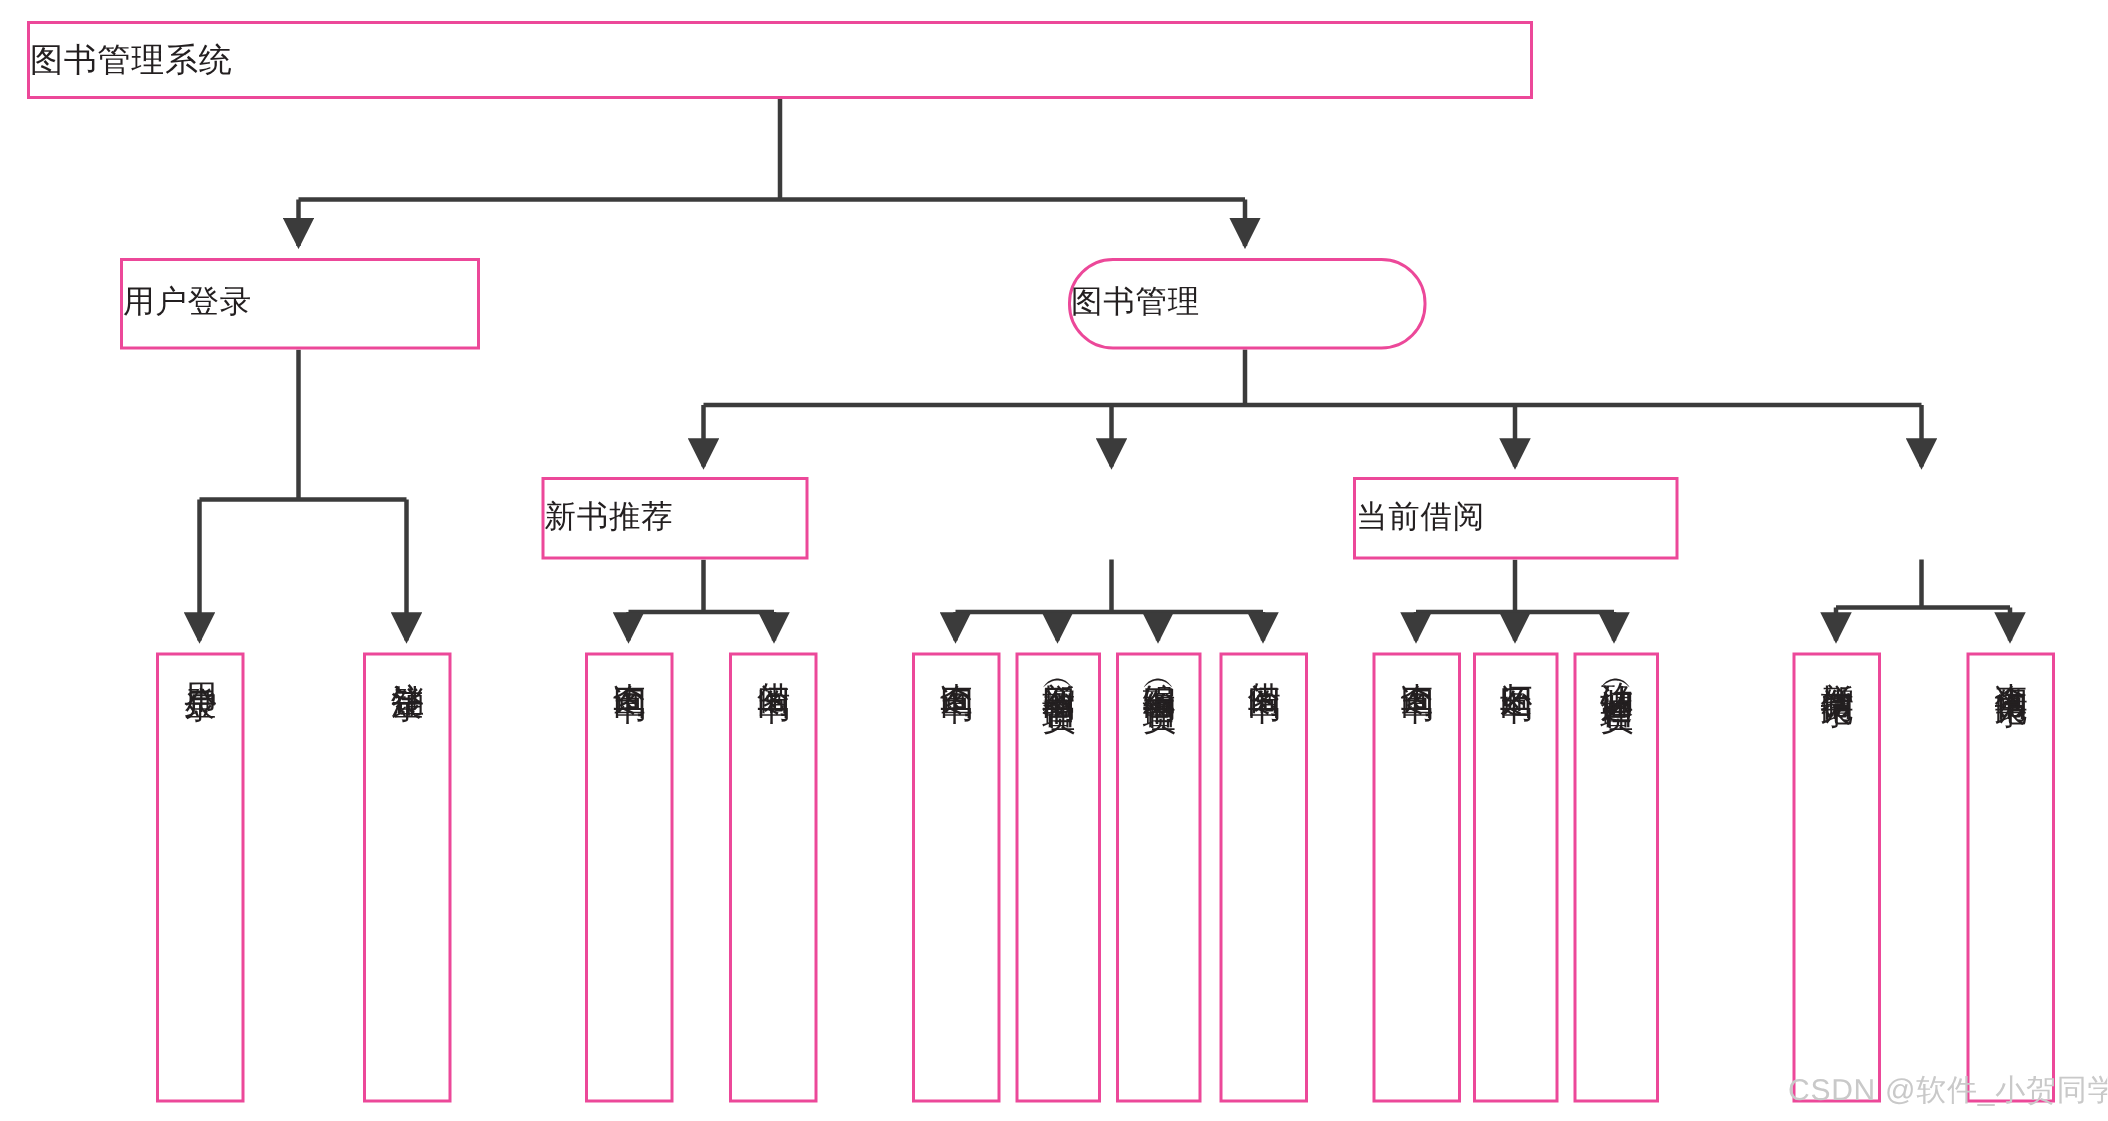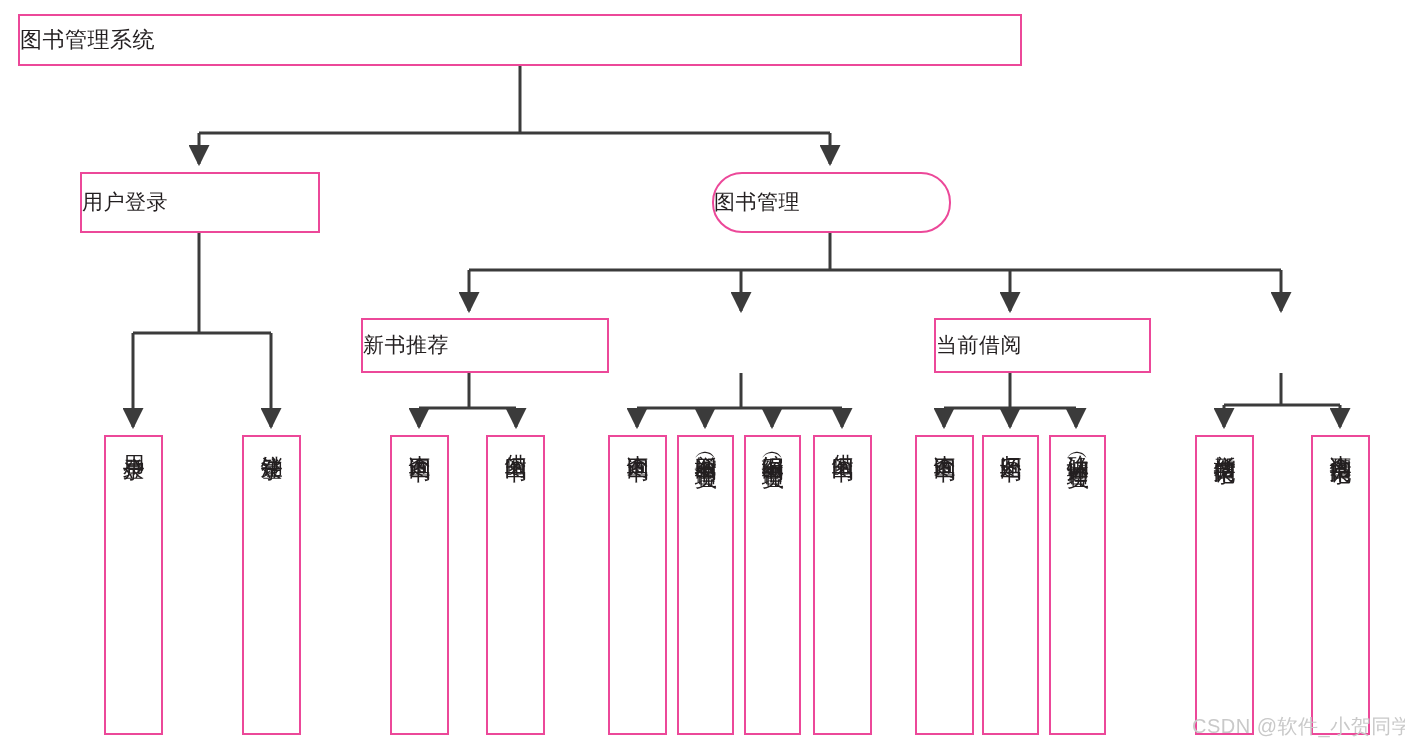--- a/index.html
+++ b/index.html
@@ -123,24 +123,24 @@
     <span class="label">图书管理系统</span>
   </div>
 
   <div class="node" style="left:80px;top:172px;width:240px;height:61px;">
     <span class="label">用户登录</span>
   </div>
   <div class="node" style="left:712px;top:172px;width:239px;height:61px;border-radius:30px;">
     <span class="label">图书管理</span>
   </div>
 
-  <div class="node" style="left:361px;top:318px;width:248px;height:55px;">
+  <div class="node" style="left:361px;top:318px;width:178px;height:55px;">
     <span class="label">新书推荐</span>
   </div>
-  <div class="node" style="left:902px;top:318px;width:217px;height:55px;margin-left:32px;">
+  <div class="node" style="left:902px;top:318px;width:217px;height:55px;">
     <span class="label">当前借阅</span>
   </div>
 
   <div class="node vert" style="left:104px;top:435px;width:59px;height:300px;">
     <span class="label">用户登录</span>
   </div>
   <div class="node vert" style="left:242px;top:435px;width:59px;height:300px;">
     <span class="label">注销登录</span>
   </div>
 

